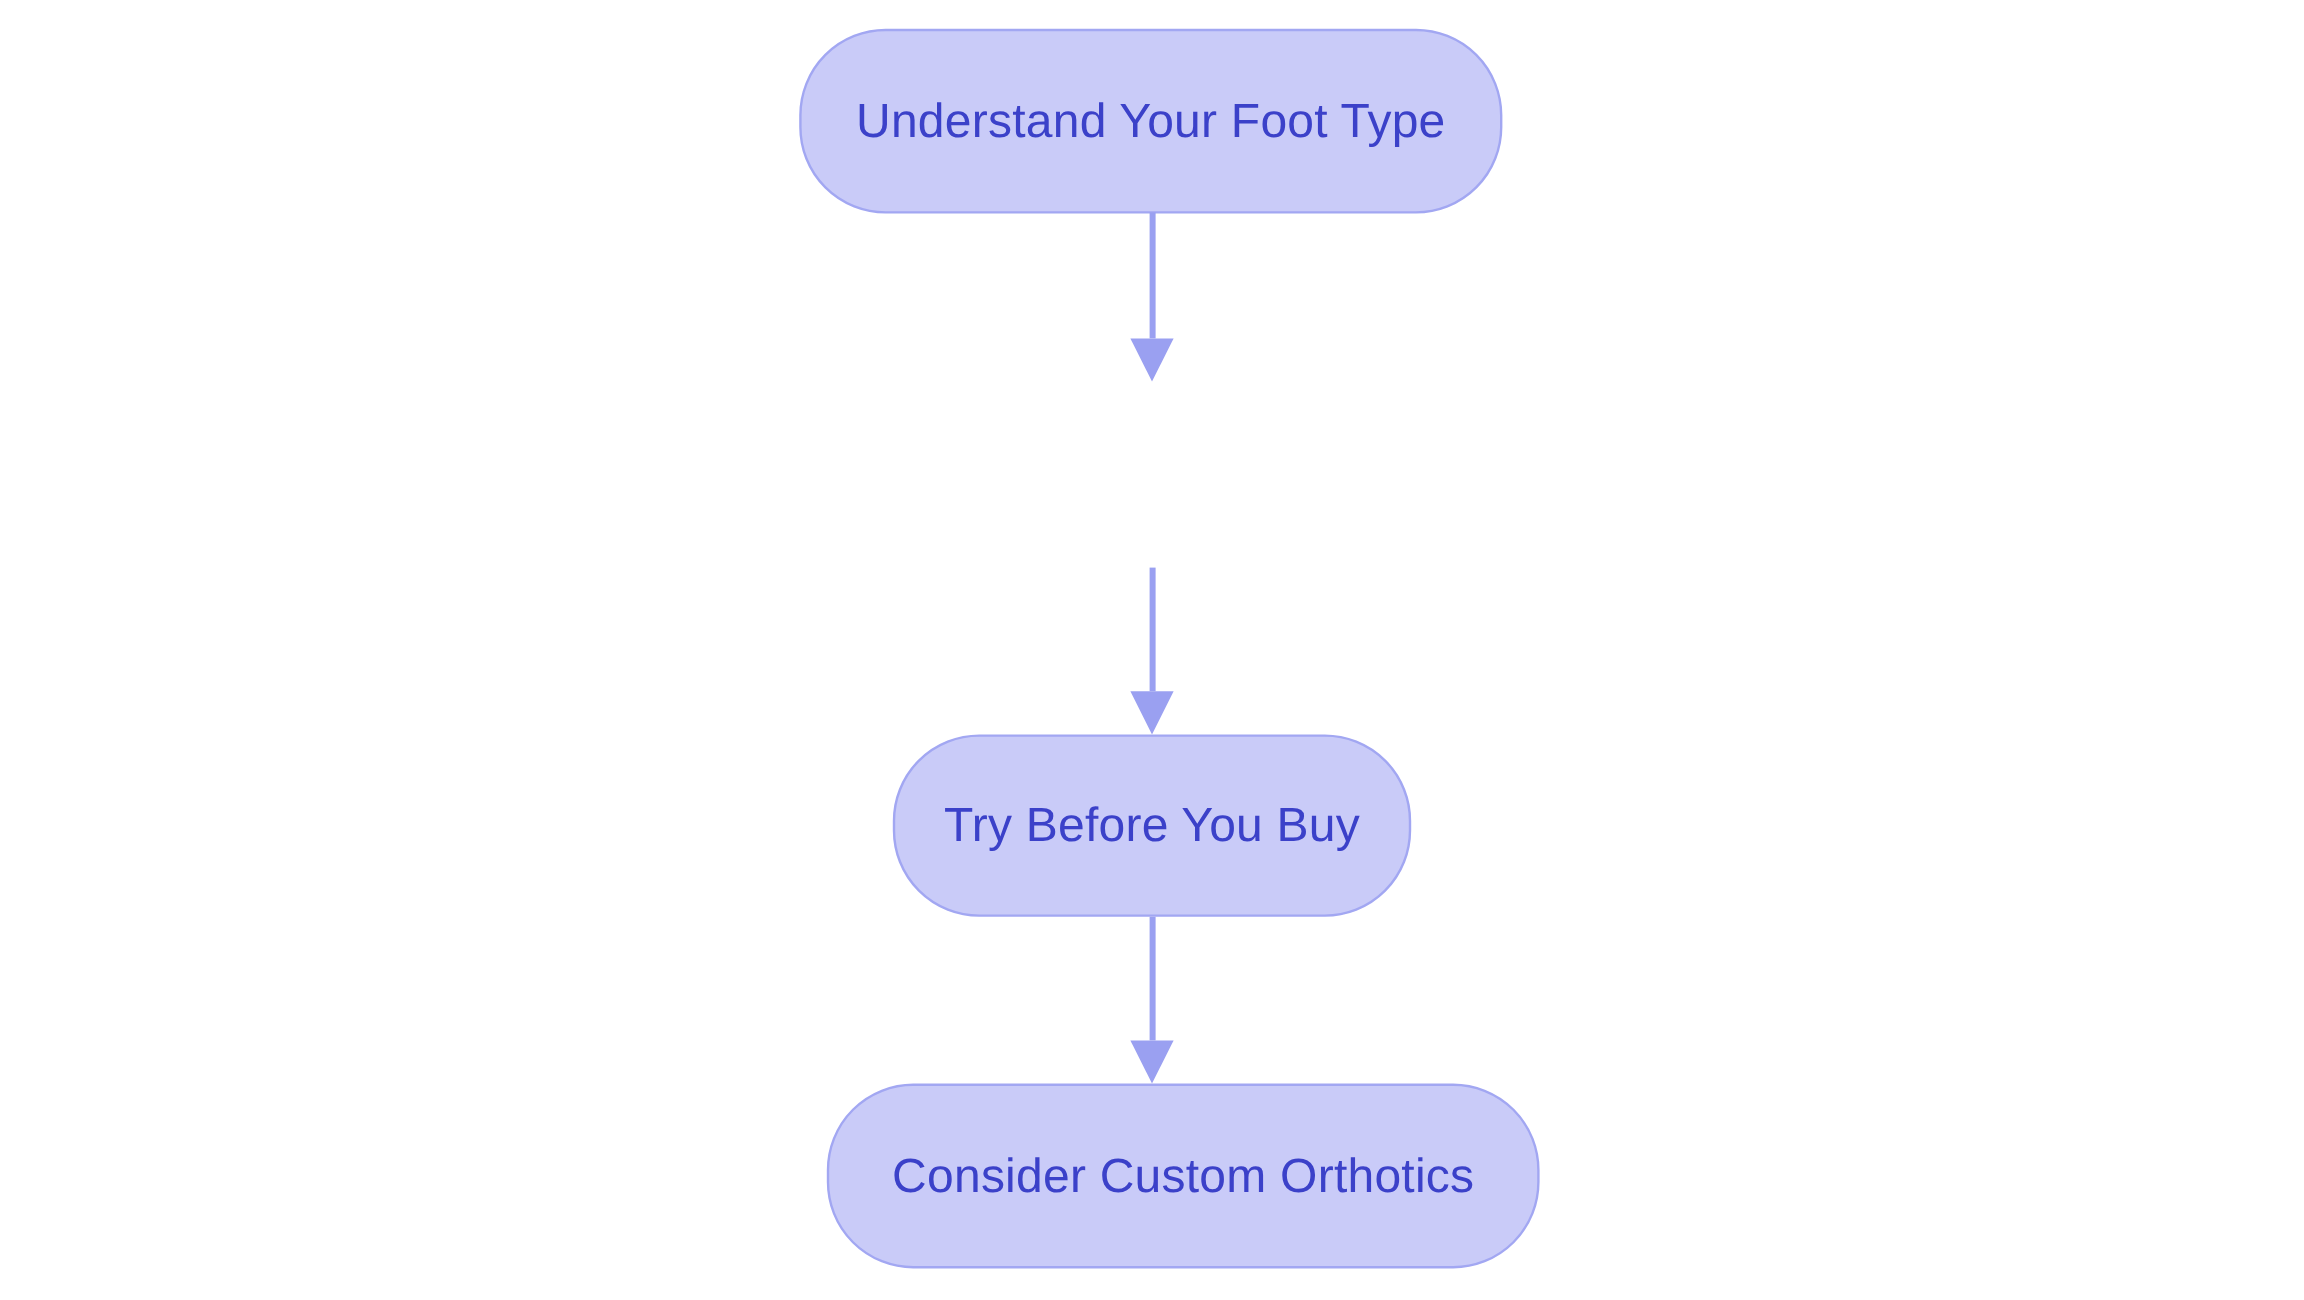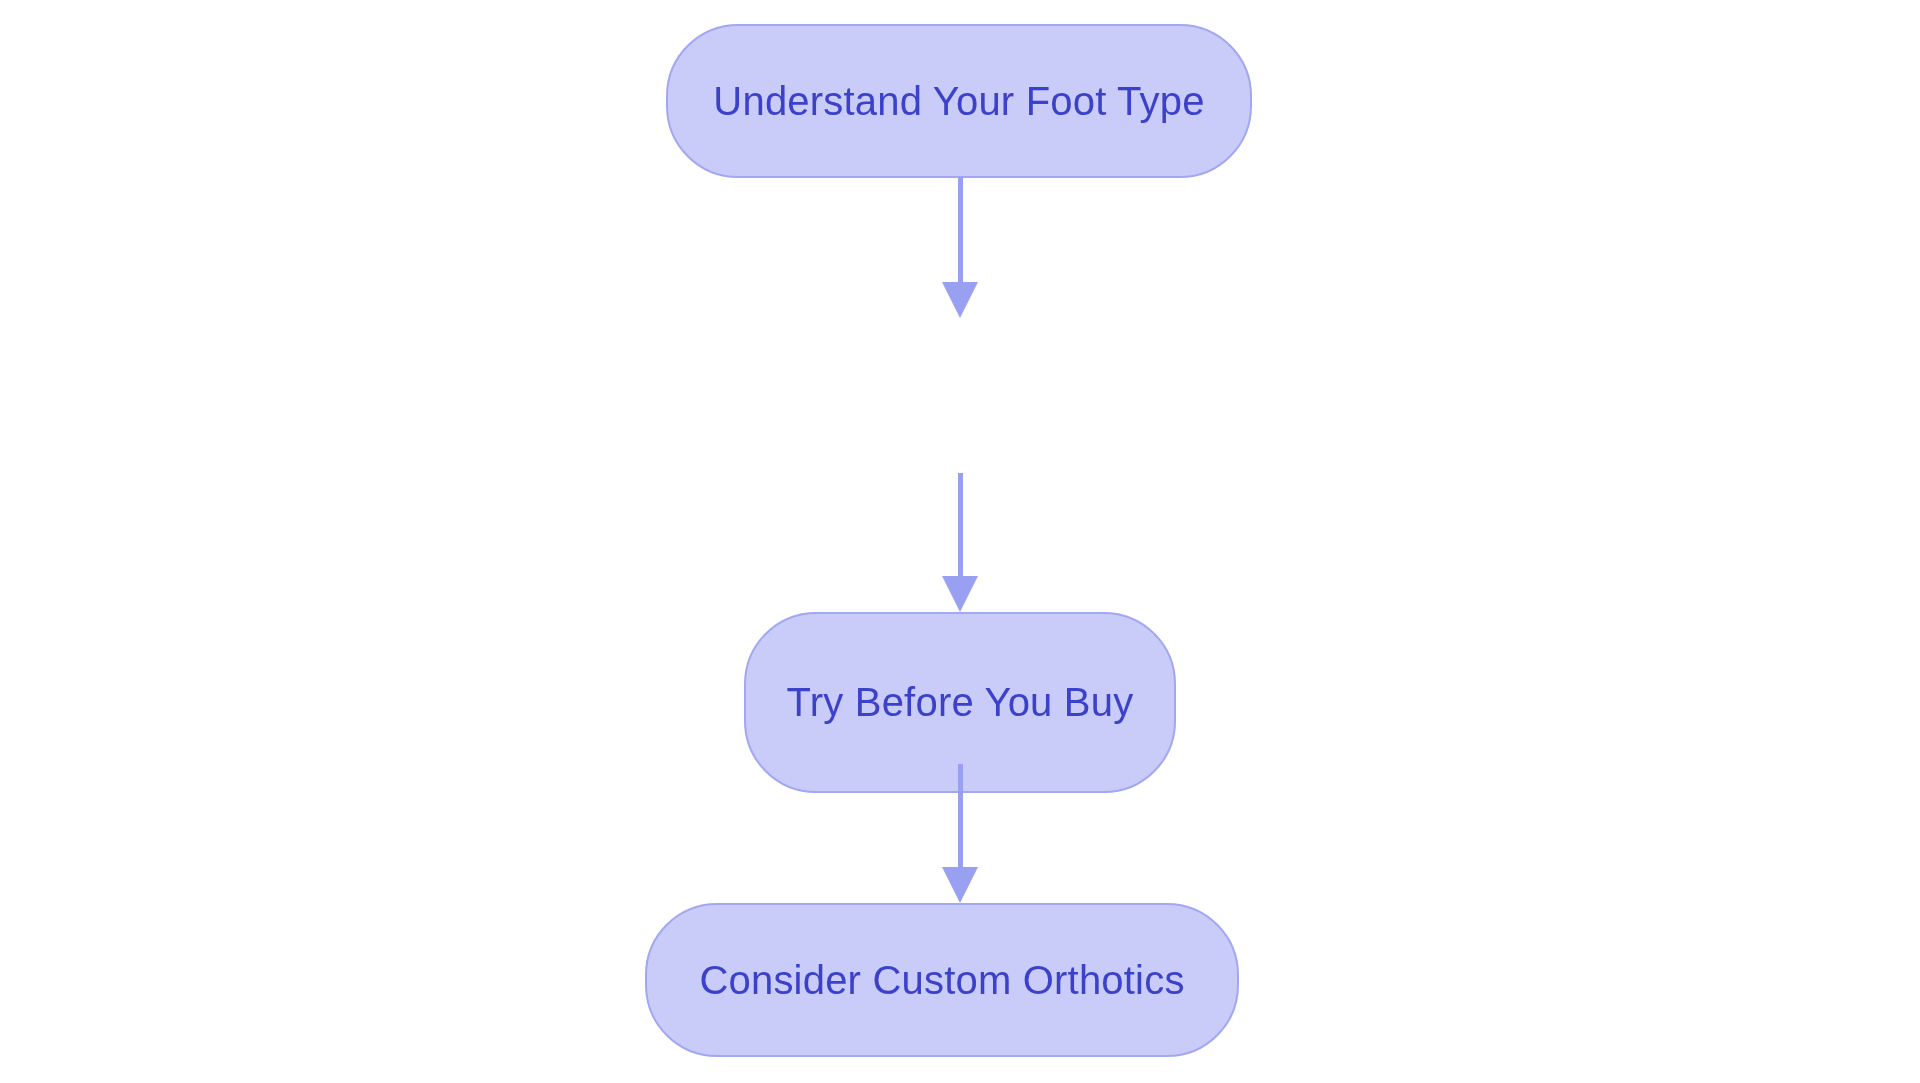--- a/index.html
+++ b/index.html
@@ -33,22 +33,22 @@
   }
   .node-label{
     color:var(--text);
     font-size:40px;
     font-weight:400;
     letter-spacing:0.2px;
     white-space:nowrap;
   }
   .node-1{left:666px;top:24px;width:586px;height:154px;}
   .node-2{left:717px;top:321px;width:486px;height:152px;}
-  .node-3{left:744px;top:612px;width:432px;height:181px;}
-  .node-4{left:645px;top:903px;width:594px;height:154px;text-align:right;}
+  .node-3{left:744px;top:612px;width:432px;height:152px;}
+  .node-4{left:689px;top:903px;width:594px;height:154px;text-align:right;}
 
   .arrow{
     position:absolute;
     left:942px;
     width:36px;
     display:flex;
     flex-direction:column;
     align-items:center;
   }
   .arrow-1{top:177px;height:141px;}

